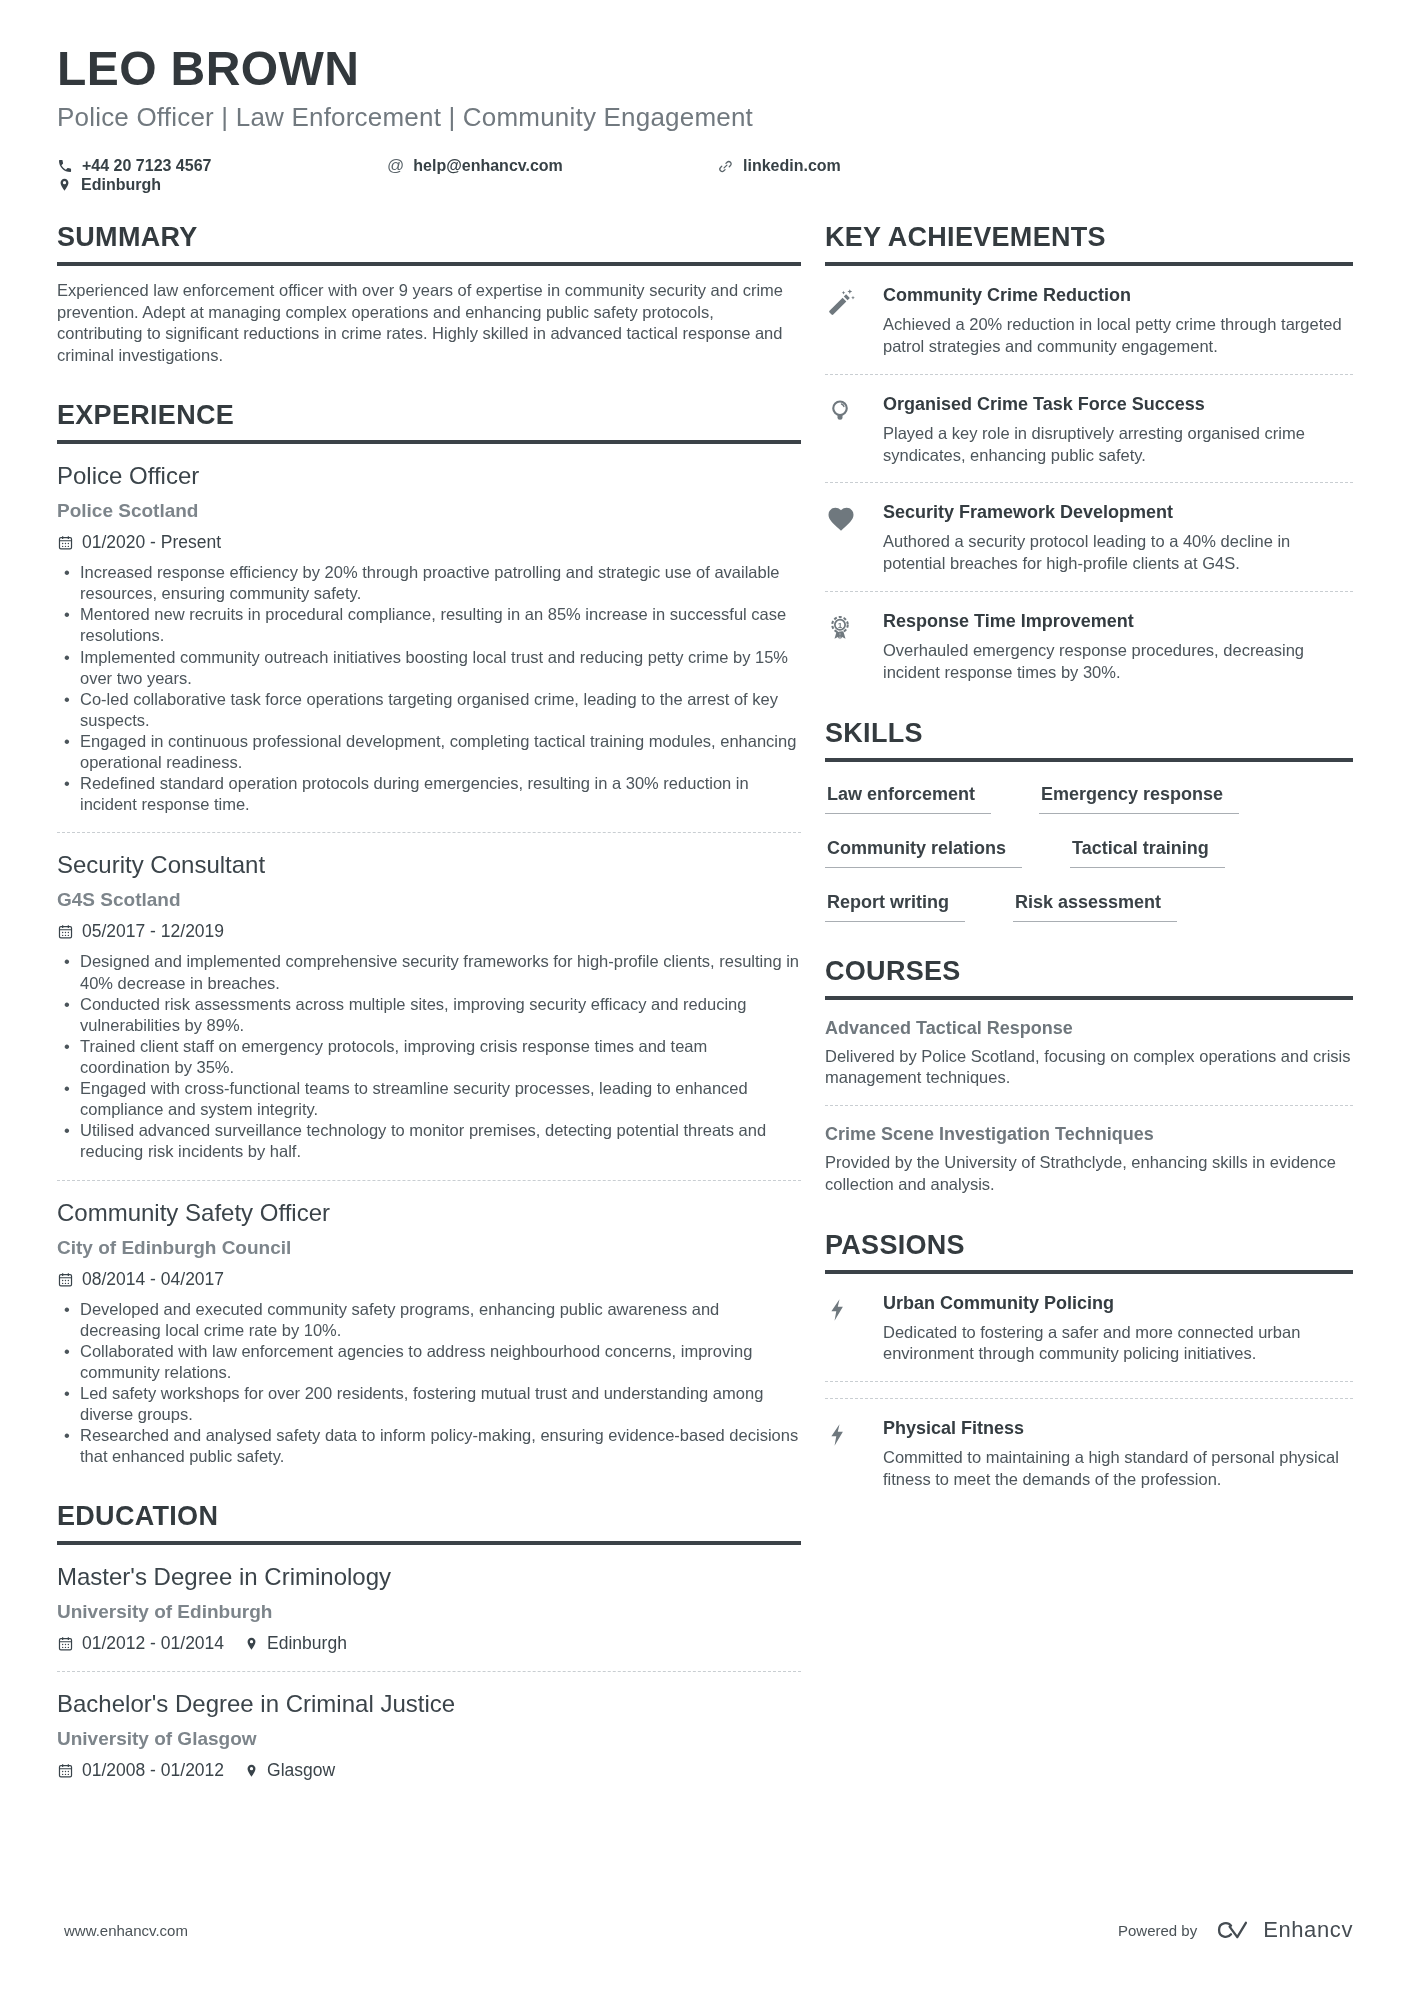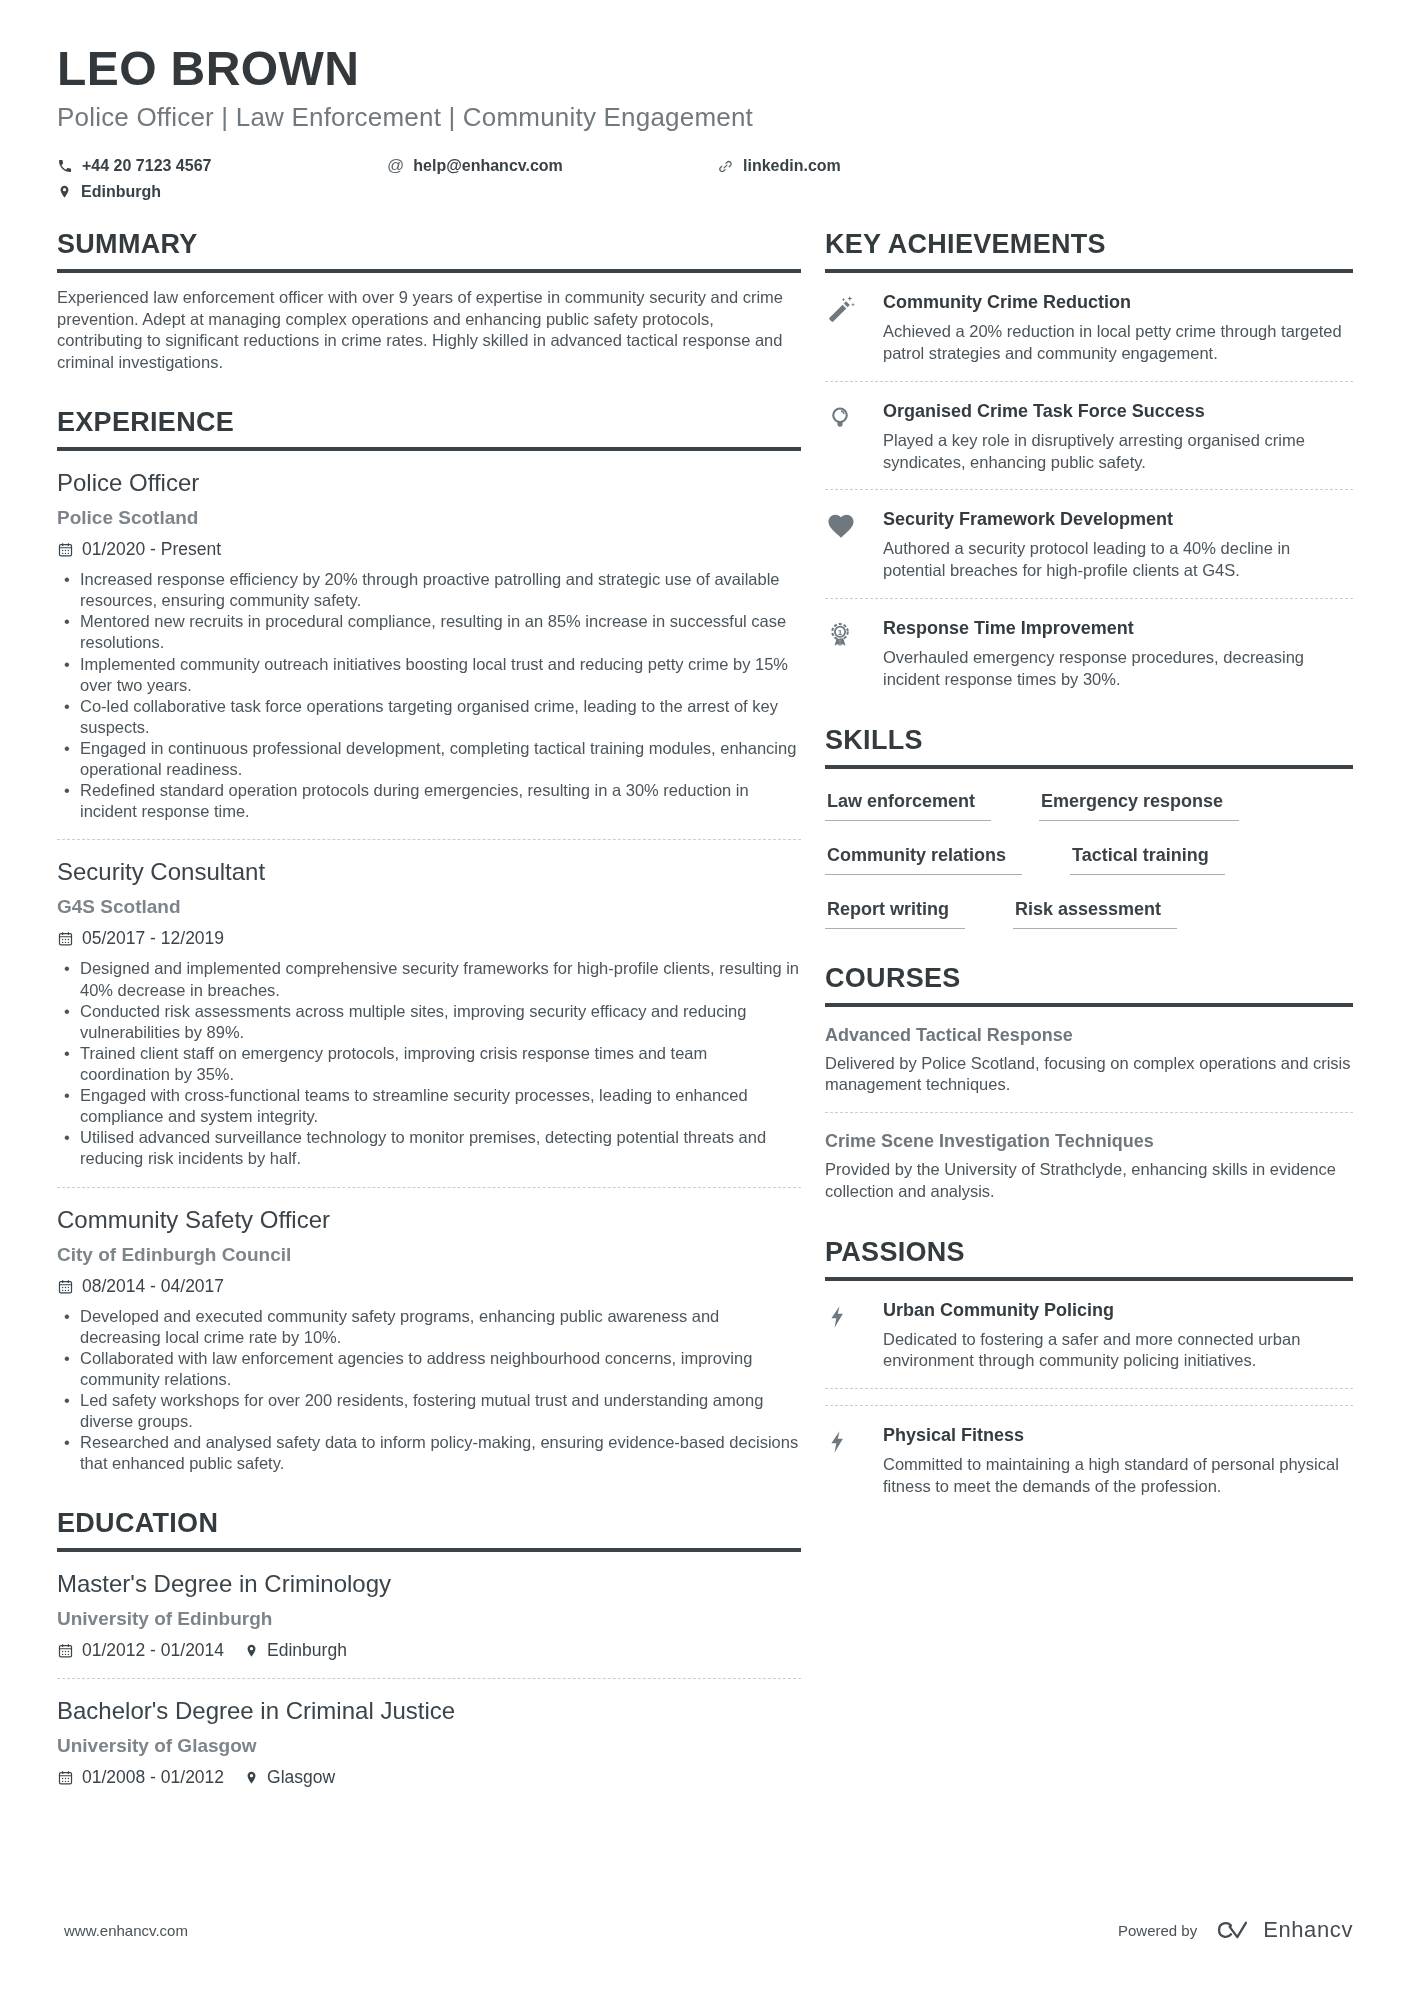--- a/index.html
+++ b/index.html
@@ -3,21 +3,21 @@
 <meta charset="utf-8">
 <style>
   html,body{margin:0;padding:0;background:#ffffff;}
   body{font-family:"Liberation Sans",sans-serif;color:#4c555b;}
   .page{position:relative;width:1410px;height:1995px;box-sizing:border-box;
         padding:44px 57px 0 57px;background:#fff;overflow:hidden;}
 
   
   .name{font-size:48px;font-weight:700;color:#32383c;letter-spacing:.4px;margin:0;line-height:1.05;}
   .headline{font-size:26px;font-weight:400;color:#71797f;margin:8px 0 23px 0;letter-spacing:.2px;}
-  .contact-grid{display:grid;grid-template-columns:330px 330px 1fr;row-gap:7px;
+  .contact-grid{display:grid;grid-template-columns:330px 330px 1fr;row-gap:0;
                 font-size:16px;font-weight:700;color:#374146;align-items:center;}
   .contact-item{display:flex;align-items:center;gap:9px;}
   .at-glyph{font-size:17px;font-weight:400;color:#5a646a;}
 
   
   .columns{display:flex;gap:24px;margin-top:28px;}
   .col-left{width:744px;flex:none;}
   .col-right{flex:1;min-width:0;}
 
   .sec{margin-bottom:34px;}

